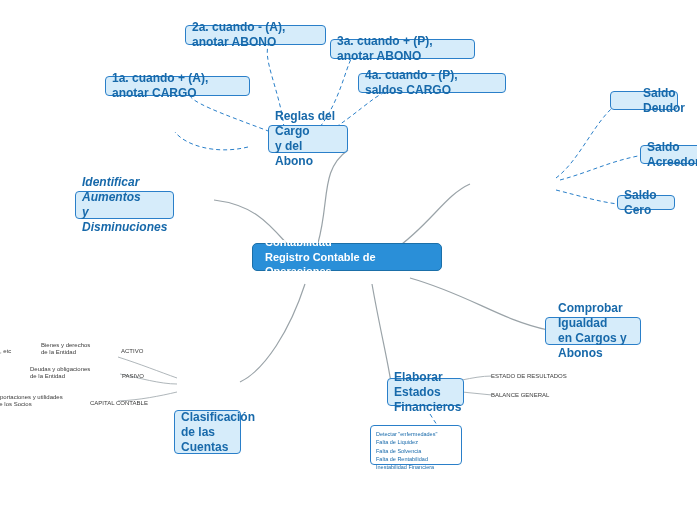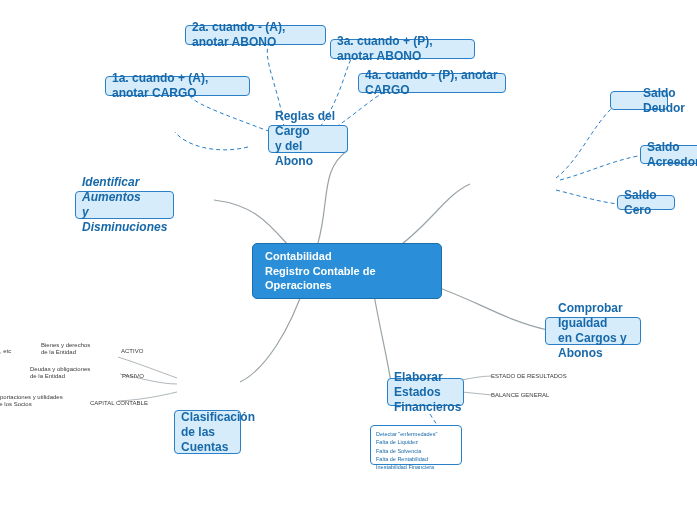--- a/index.html
+++ b/index.html
@@ -97,39 +97,39 @@
 
     <g fill="none" stroke="#9aa3a8" stroke-width="0.8">
       <path d="M177,378 C160,372 140,364 118,357"></path>
       <path d="M177,384 C160,384 140,378 120,374"></path>
       <path d="M177,392 C160,396 140,400 118,401"></path>
       <path d="M462,380 C472,378 482,376 492,376"></path>
       <path d="M462,392 C472,393 482,394 492,395"></path>
     </g>
   </svg>
 
-  <div class="node central" style="left:252px; top:243px; width:190px; height:56px;">Contabilidad
+  <div class="node central" style="left:252px; top:243px; width:190px; height:28px;">Contabilidad
 Registro Contable de Operaciones</div>
 
   <div class="node fill" style="left:268px; top:125px; width:80px; height:28px;">Reglas del Cargo
 y del Abono</div>
 
   <div class="node fill" style="left:105px; top:76px; width:145px; height:20px;">1a. cuando + (A), anotar CARGO</div>
 
   <div class="node fill" style="left:185px; top:25px; width:141px; height:20px;">2a. cuando - (A), anotar ABONO</div>
 
   <div class="node fill" style="left:330px; top:39px; width:145px; height:20px;">3a. cuando + (P), anotar ABONO</div>
 
-  <div class="node fill" style="left:358px; top:73px; width:148px; height:20px;">4a. cuando - (P), anotar CARGO</div>
+  <div class="node fill" style="left:358px; top:73px; width:148px; height:20px;">4a. cuando - (P), saldos CARGO</div>
 
   <div class="node fill" style="left:75px; top:191px; width:99px; height:28px;font-style:italic;">Identificar Aumentos
 y Disminuciones</div>
 
 
-  <div class="node fill" style="left:610px; top:91px; width:58px; height:19px;padding-left:32px;">Saldo Deudor</div>
+  <div class="node fill" style="left:610px; top:91px; width:68px; height:19px;padding-left:32px;">Saldo Deudor</div>
 
   <div class="node fill" style="left:640px; top:145px; width:72px; height:19px;">Saldo Acreedor</div>
 
   <div class="node fill" style="left:617px; top:195px; width:58px; height:15px;">Saldo Cero</div>
 
   <div class="node fill" style="left:545px; top:317px; width:96px; height:28px;padding-left:12px;">Comprobar Igualdad
 en Cargos y Abonos</div>
 
   <div class="node fill" style="left:387px; top:378px; width:77px; height:28px;">Elaborar Estados
 Financieros</div>

